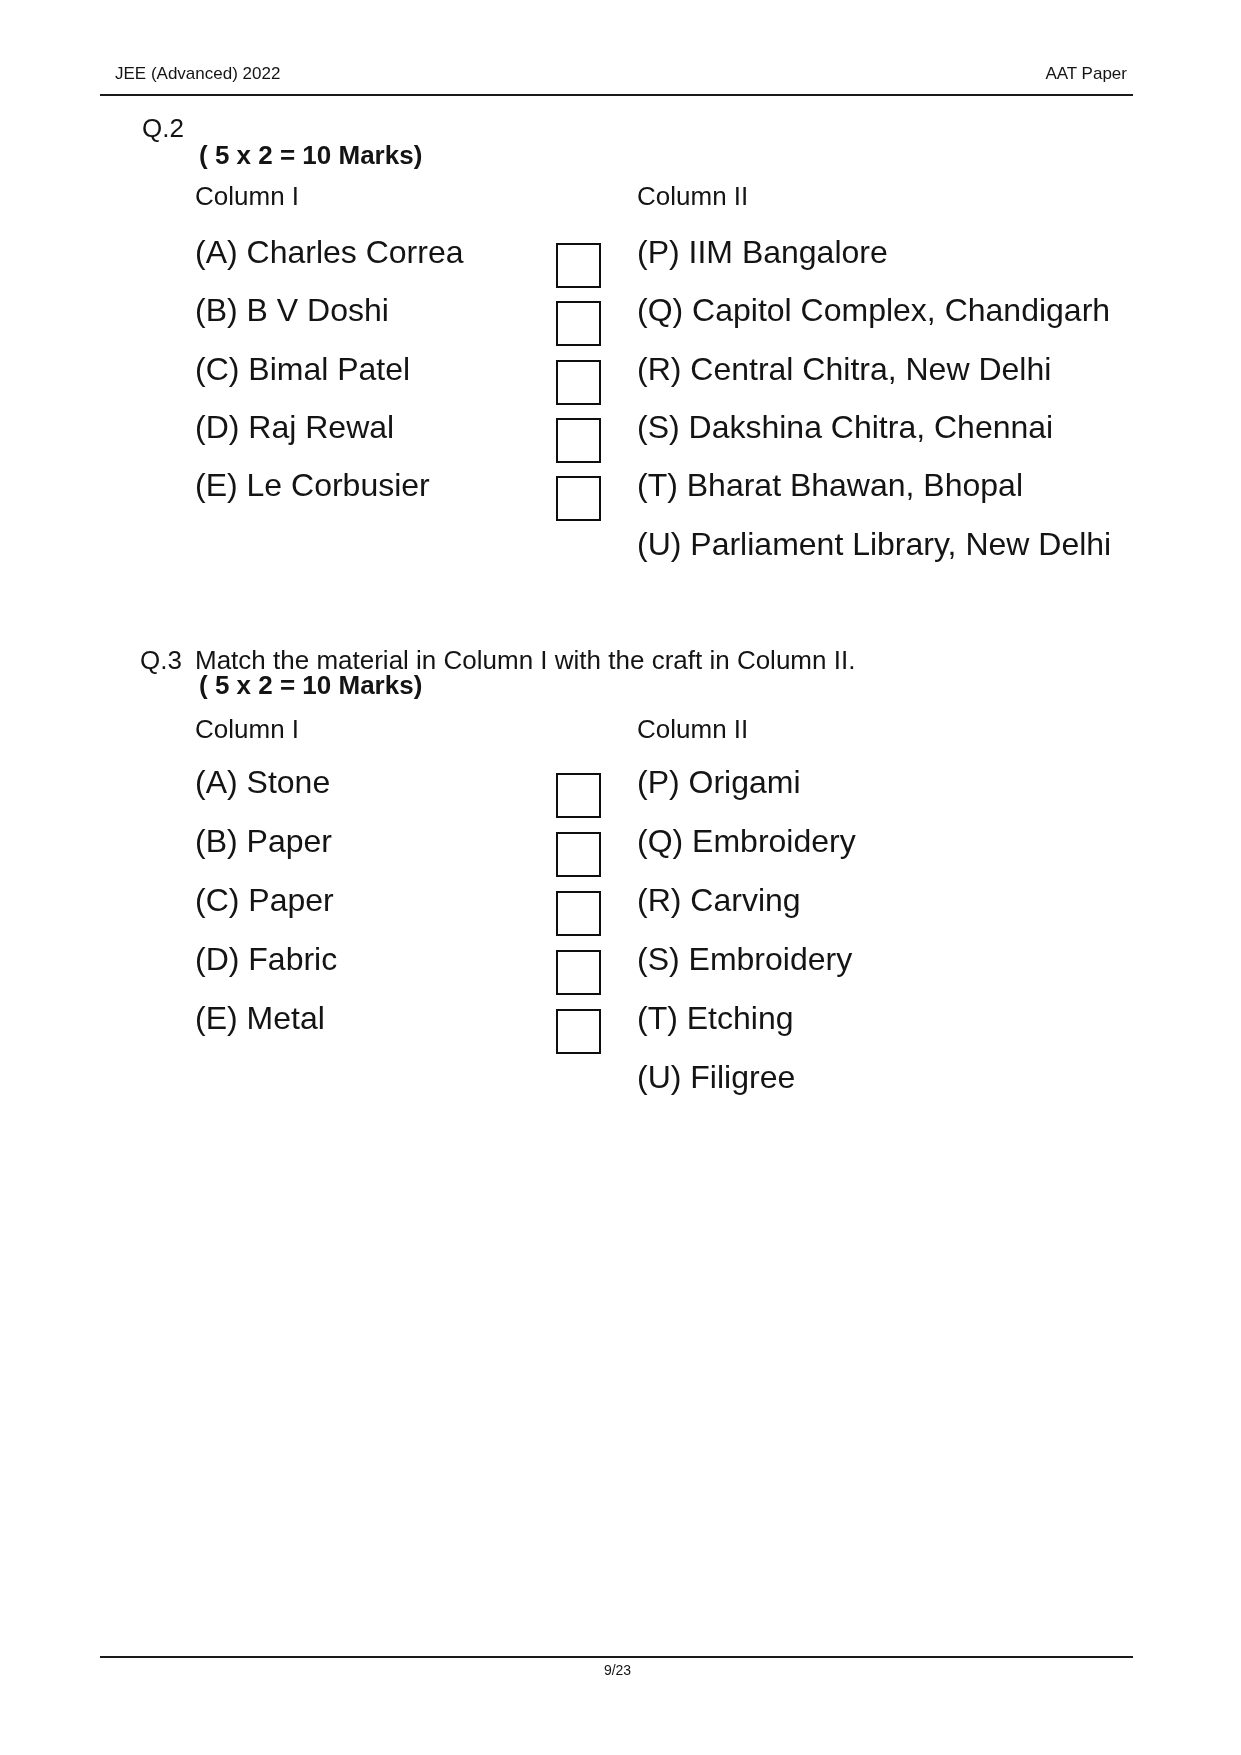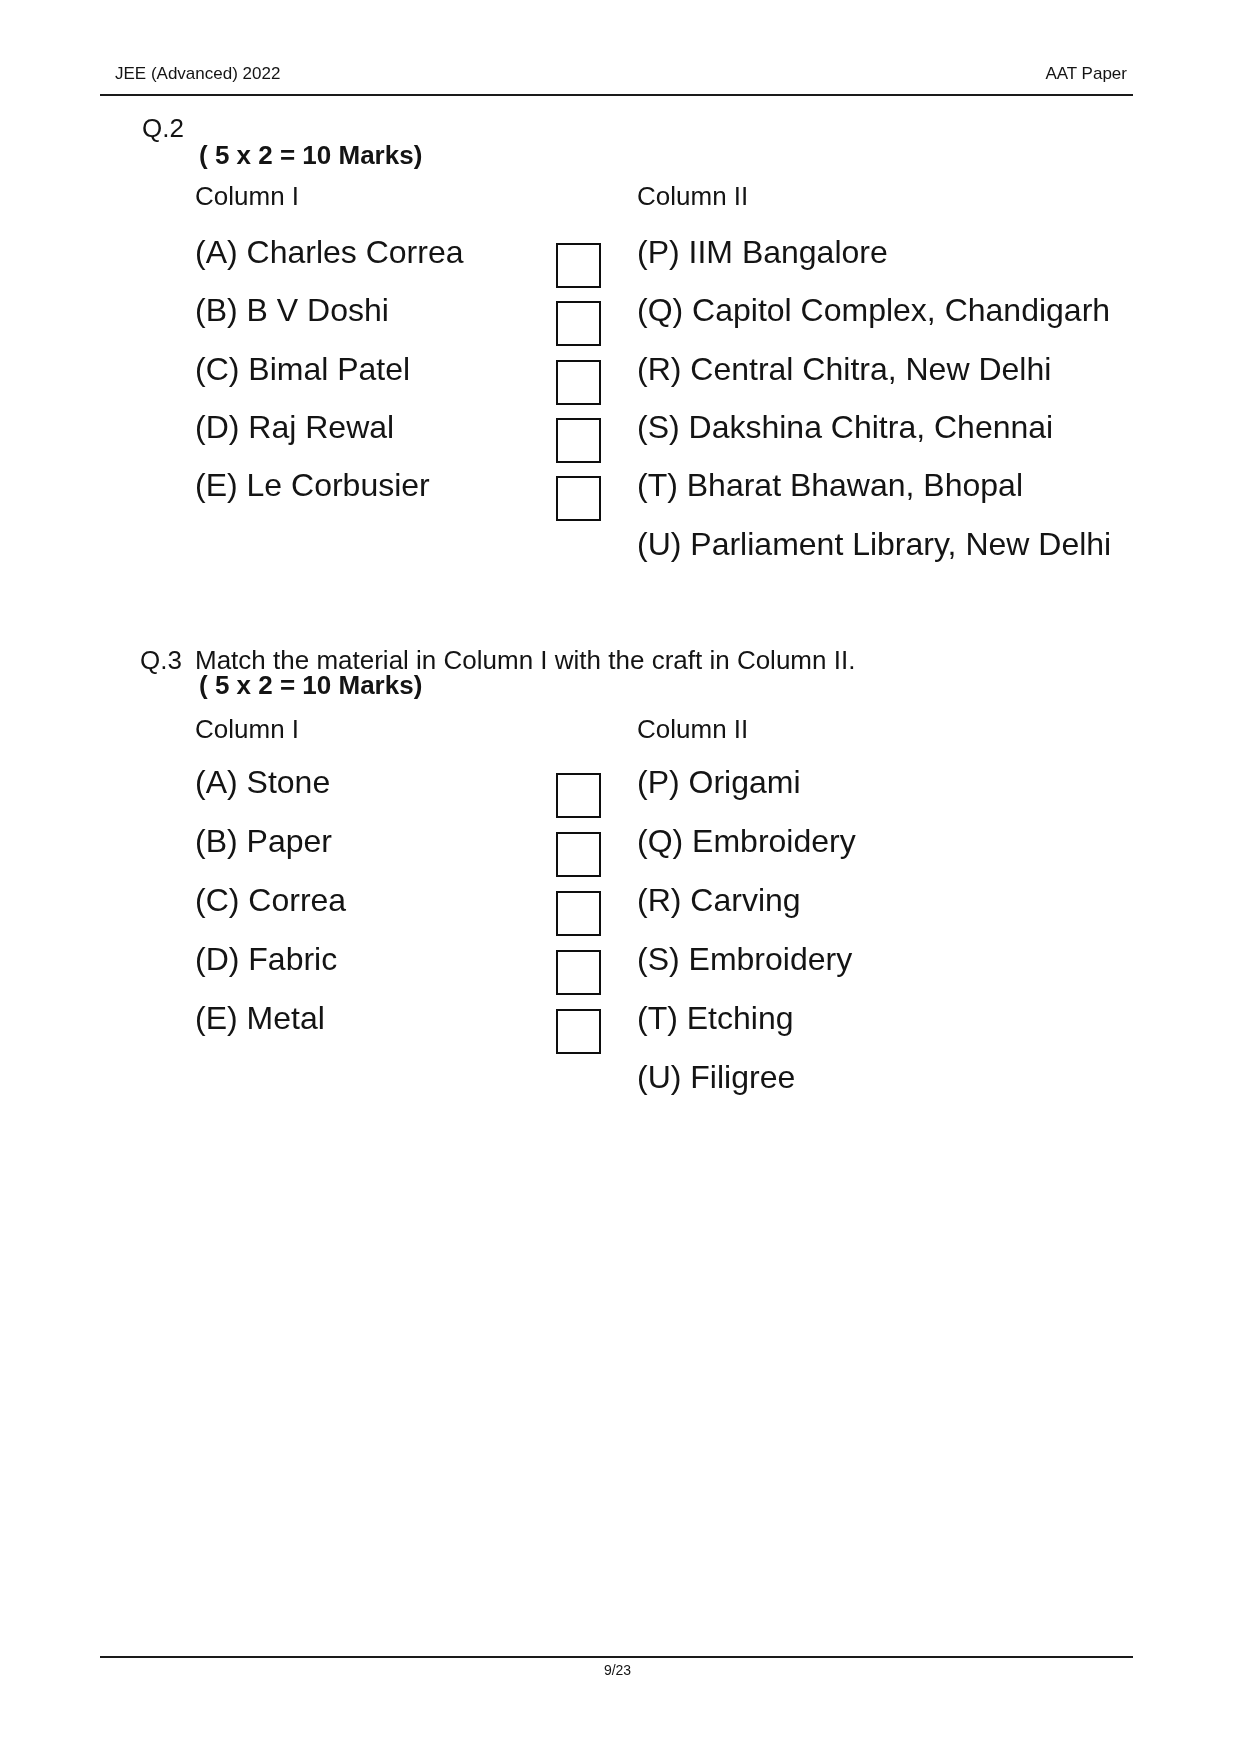--- a/index.html
+++ b/index.html
@@ -95,21 +95,21 @@
     <span class="c1">(A) Stone</span>
     <span class="box"></span>
     <span class="c2">(P) Origami</span>
   </div>
   <div class="row" style="top:825px">
     <span class="c1">(B) Paper</span>
     <span class="box"></span>
     <span class="c2">(Q) Embroidery</span>
   </div>
   <div class="row" style="top:884px">
-    <span class="c1">(C) Correa</span>
+    <span class="c1">(C) Paper</span>
     <span class="box"></span>
     <span class="c2">(R) Carving</span>
   </div>
   <div class="row" style="top:943px">
     <span class="c1">(D) Fabric</span>
     <span class="box"></span>
     <span class="c2">(S) Embroidery</span>
   </div>
   <div class="row" style="top:1002px">
     <span class="c1">(E) Metal</span>

